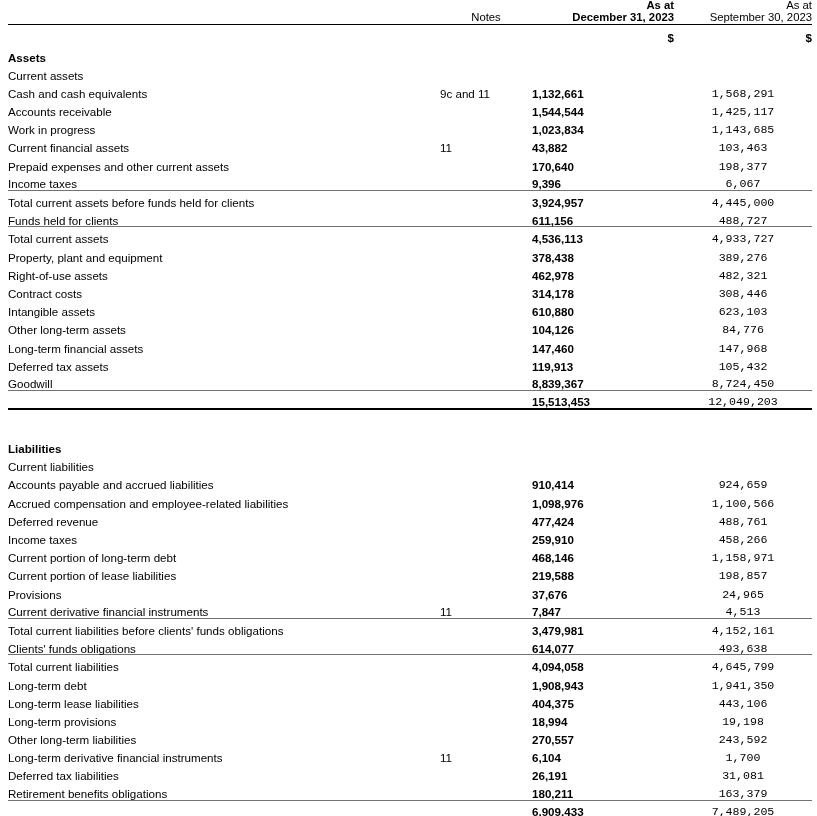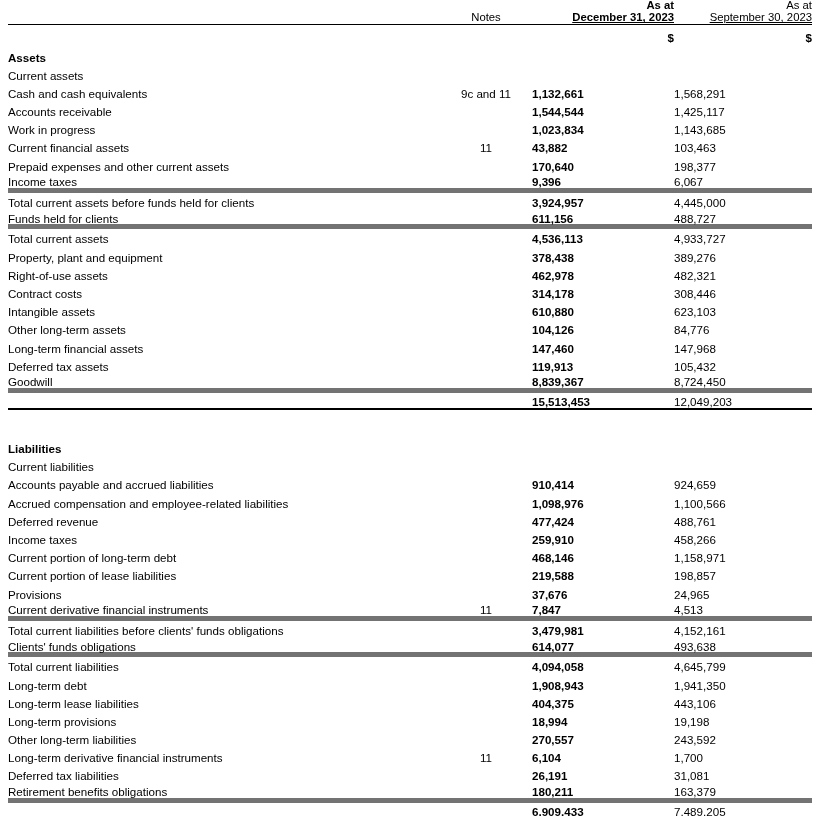--- a/index.html
+++ b/index.html
@@ -43,43 +43,43 @@
   }
   
   tr.r { height: 18.2px; margin-top: 43px; }
   tr.r-head { height: 15px; vertical-align: bottom; }
   tr.r-dollar { height: 19px; }
   tr.r-gap-big { height: 26px; }
   tr.r-section { height: 20px; }
 
   
   td.label { text-align: left; padding-left: 4px; }
-  td.notes { text-align: center; }
+  td.notes { text-align: left; }
   td.v1 { text-align: left; font-weight: bold; padding-right: 2px; }
-  td.v2 { text-align: left; padding-right: 5px; }
+  td.v2 { text-align: center; padding-right: 5px; font-family: Liberation Mono, monospace; }
 
   td.hdr-notes { text-align: center; font-size: 11.3px; padding-bottom: 3px; }
   td.hdr-v1 { text-align: right; font-weight: bold; font-size: 11.3px; padding-right: 2px; padding-bottom: 3px; }
   td.hdr-v2 { text-align: right; font-size: 11.3px; padding-right: 5px; padding-bottom: 3px; }
   .hdr-line1 { display: block; }
-  .hdr-line2 { display: block; margin-top: 1px; text-decoration: underline; }
+  .hdr-line2 { display: block; margin-top: 1px; }
 
   td.dollar-v1 { text-align: right; font-weight: bold; padding-right: 2px; padding-top: 4px; }
   td.dollar-v2 { text-align: right; font-weight: bold; padding-right: 5px; padding-top: 4px; }
 
   
   .ind0 { padding-left: 4px; }
   .ind1 { padding-left: 27px; }
 
   
   .bold { font-weight: bold; margin-left: 39px; }
 
   
   tr.rule-top td { border-top: 1.3px solid #000; }
-  tr.rule-above td { border-top: 5px solid #737373; }
+  tr.rule-above td { border-top: 1px solid #737373; }
   tr.rule-thick-below td { border-bottom: 2px solid #000; }
 
   
   tr.spacer td { border: 0; }
 </style>
 </head>
 <body>
 
 <div id="page">
 

